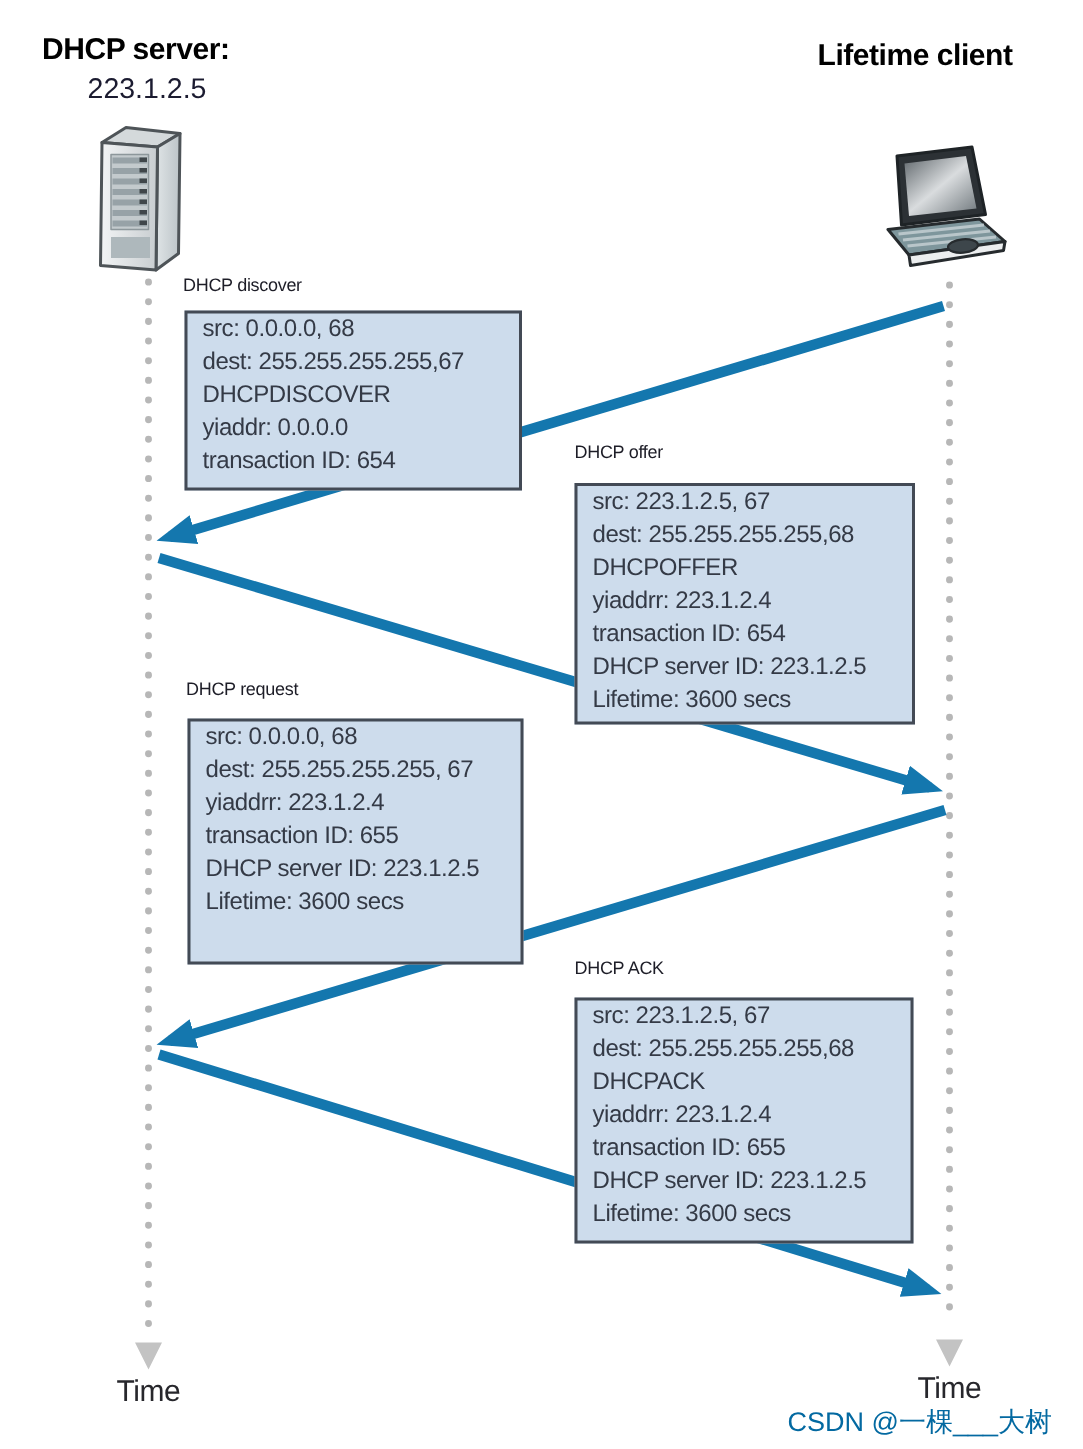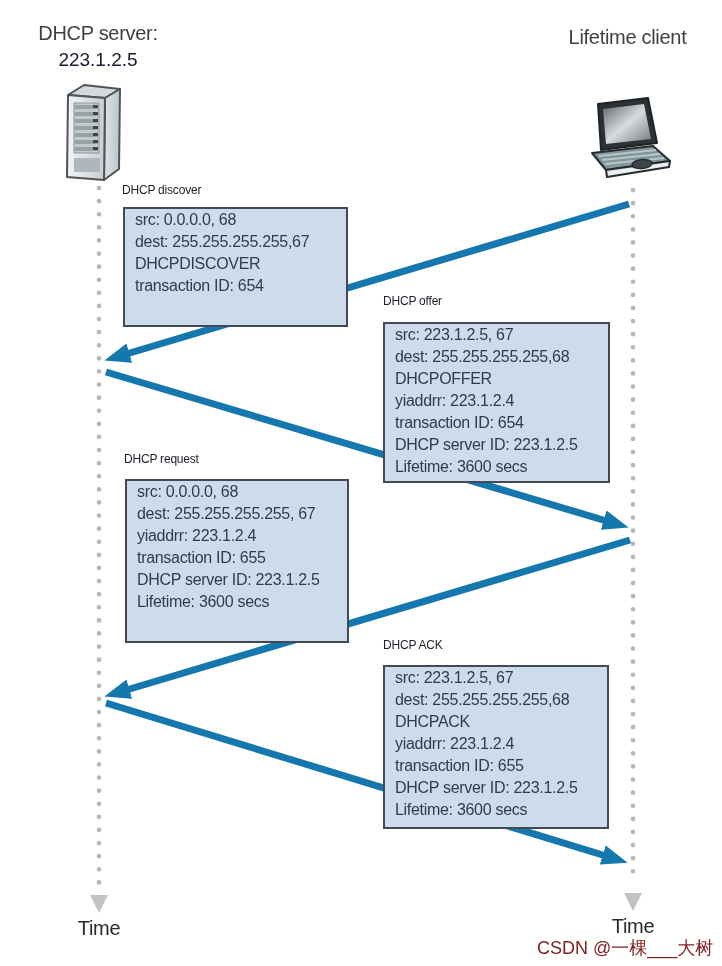--- a/index.html
+++ b/index.html
@@ -7,22 +7,22 @@
   body {
     width: 722px; height: 966px;
     position: relative;
     font-family: "Liberation Sans", "DejaVu Sans", sans-serif;
     overflow: hidden;
   }
   .abs { position: absolute; }
   #diagram-svg { position: absolute; left: 0; top: 0; z-index: 1; }
 
   .heading {
-    font-weight: normal; font-size: 20px; color: #404040;
-    letter-spacing: -0.3px; text-align: center; z-index: 3;
+    font-weight: bold; font-size: 20px; color: #000000;
+    letter-spacing: -0.3px; text-align: left; z-index: 3;
   }
   .subheading {
     font-size: 19px; color: #1b1b30; text-align: center; z-index: 3;
   }
   .msg-title {
     font-size: 12px; color: #1d1d27; letter-spacing: -0.2px;
     white-space: nowrap; z-index: 3;
   }
   .msg-box {
     position: absolute; z-index: 2;
@@ -32,21 +32,21 @@
   }
   .msg-line {
     font-size: 16px; line-height: 22px; color: #343a46;
     letter-spacing: -0.3px; white-space: nowrap;
   }
   .time-label {
     font-size: 20px; font-weight: normal; color: #27272c;
     text-align: center; letter-spacing: -0.3px; z-index: 3;
   }
   .watermark {
-    font-size: 18px; color: #7f1d1d; white-space: nowrap; z-index: 3; margin-left: 12px;
+    font-size: 18px; color: #0369a1; white-space: nowrap; z-index: 3;
   }
 </style>
 </head>
 <body>
 
 <svg id="diagram-svg" width="722" height="966" viewBox="0 0 722 966">
   <defs>
     <marker id="arrowBlue" viewBox="0 0 26 22" markerWidth="26" markerHeight="22" refX="17" refY="11" orient="auto" markerUnits="userSpaceOnUse">
       <polygon points="0,1 26,11 0,21" fill="#1477ae"></polygon>
     </marker>
@@ -124,20 +124,21 @@
 
 <div class="abs heading" style="left:28px; top:22px; width:140px;">DHCP server:</div>
 <div class="abs subheading" style="left:28px; top:49px; width:140px;">223.1.2.5</div>
 <div class="abs heading" style="left:545px; top:26px; width:165px;">Lifetime client</div>
 
 <div class="abs msg-title" style="left:122px; top:183px;">DHCP discover</div>
 <div class="msg-box" style="left:123px; top:207px; width:225px; height:120px;">
   <div class="msg-line">src: 0.0.0.0, 68</div>
   <div class="msg-line">dest: 255.255.255.255,67</div>
   <div class="msg-line">DHCPDISCOVER</div>
+  <div class="msg-line">yiaddr: 0.0.0.0</div>
   <div class="msg-line">transaction ID: 654</div>
 </div>
 
 <div class="abs msg-title" style="left:383px; top:294px;">DHCP offer</div>
 <div class="msg-box" style="left:383px; top:322px; width:227px; height:161px;">
   <div class="msg-line">src: 223.1.2.5, 67</div>
   <div class="msg-line">dest: 255.255.255.255,68</div>
   <div class="msg-line">DHCPOFFER</div>
   <div class="msg-line">yiaddrr: 223.1.2.4</div>
   <div class="msg-line">transaction ID: 654</div>

